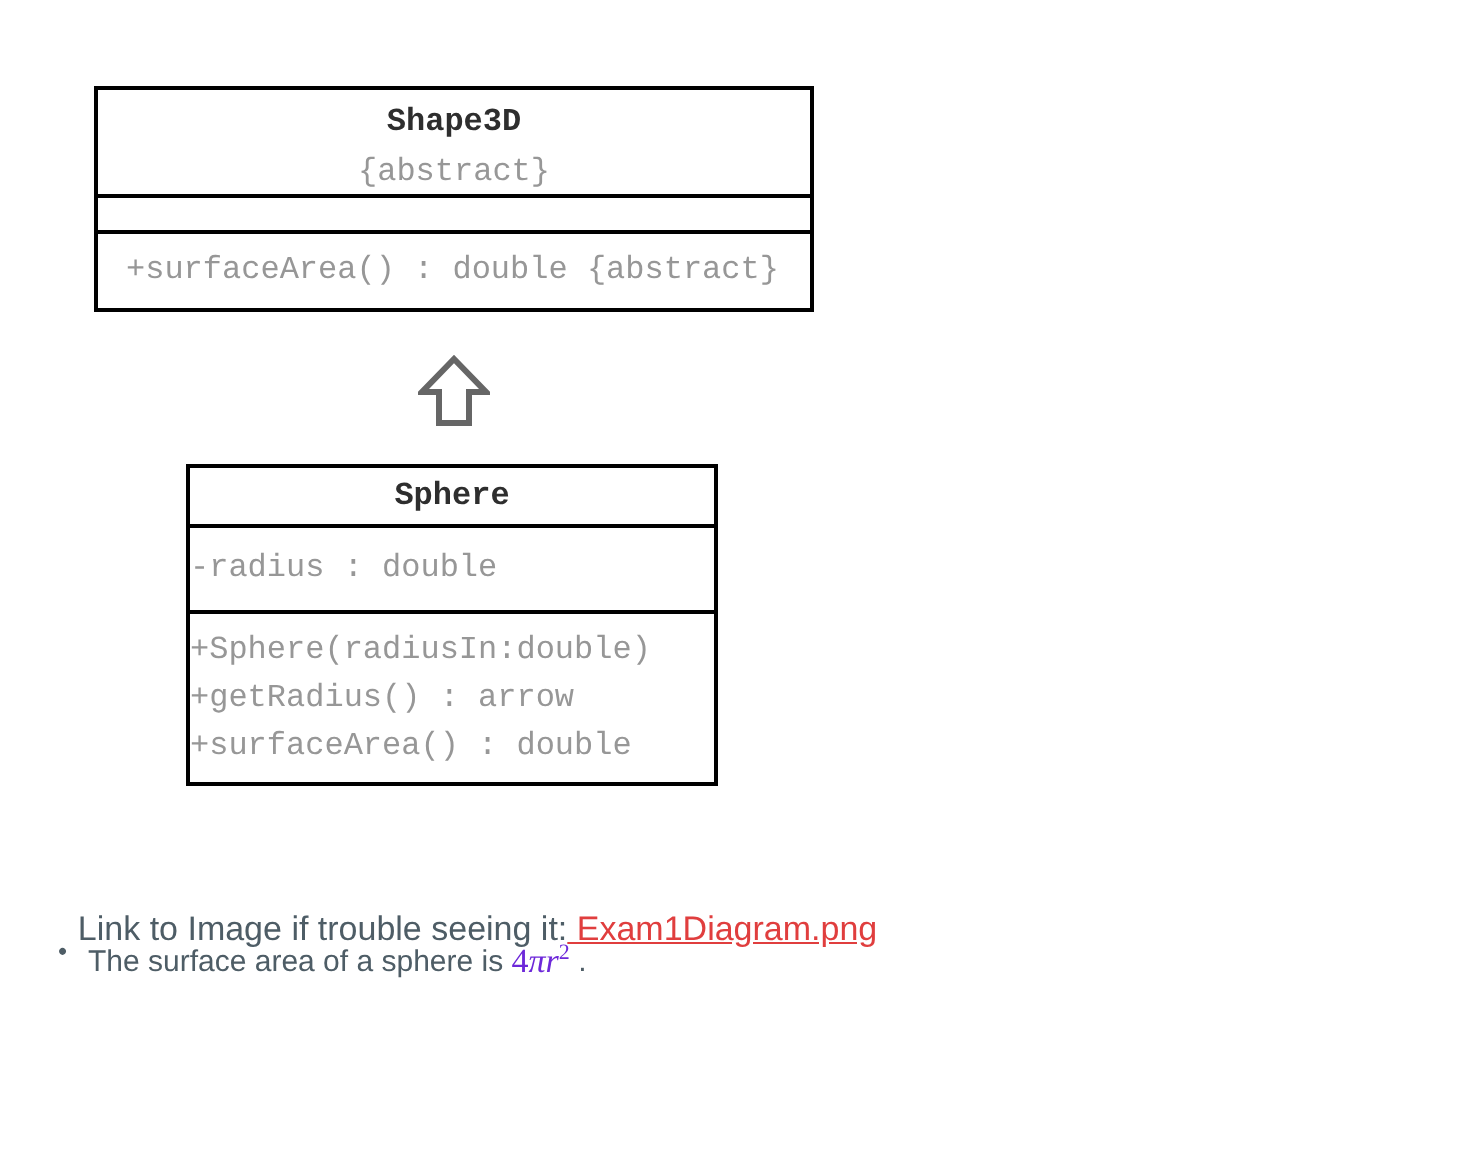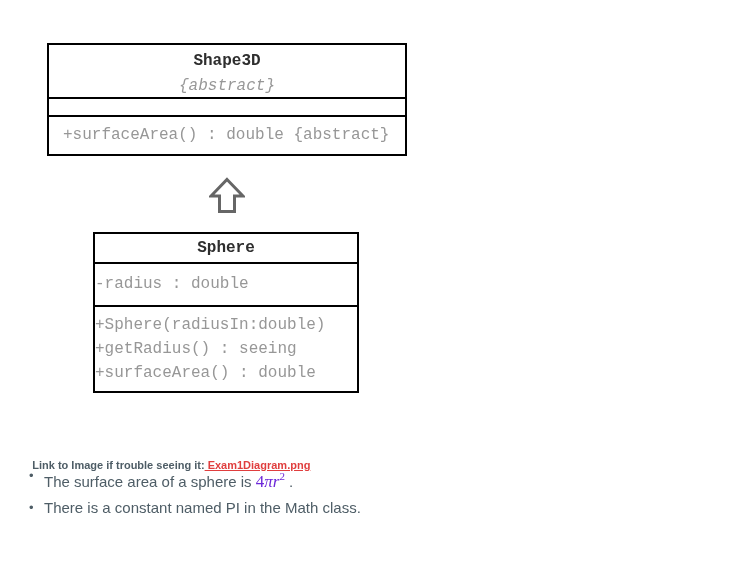--- a/index.html
+++ b/index.html
@@ -25,21 +25,20 @@
   .uml-box .compartment { border-bottom: 2px solid #000000; }
   .uml-box .compartment:last-child { border-bottom: none; }
   .class-title {
     font-weight: bold;
     color: #2e2e2e;
     text-align: center;
   }
   .stereotype {
     color: #979797;
     text-align: center;
-    font-style: italic;
   }
   .member {
     color: #979797;
     white-space: pre;
   }
 
   
   .box-shape3d { left: 47px; top: 43px; width: 360px; height: 113px; }
   .box-shape3d .title-compartment { height: 54px; padding-top: 3px; }
   .box-shape3d .class-title { line-height: 26px; }
@@ -64,24 +63,23 @@
     top: 177px;
     width: 36px;
     height: 37px;
   }
 
   
   .link-line {
     position: absolute;
     left: 20px;
     top: 432px;
-    font-size: 11px;
+    font-size: 17px;
     line-height: 22px;
     white-space: pre-wrap;
-    font-weight: bold;
   }
   .link-line a {
     color: #e03e3e;
     text-decoration: underline;
     white-space: pre-wrap;
     cursor: pointer;
   }
 
   
   .notes {
@@ -144,31 +142,28 @@
 
   <div class="uml-box box-sphere">
     <div class="compartment title-compartment">
       <div class="class-title">Sphere</div>
     </div>
     <div class="compartment attrs-compartment">
       <div class="member">-radius : double</div>
     </div>
     <div class="compartment methods-compartment">
       <div class="member">+Sphere(radiusIn:double)</div>
-      <div class="member">+getRadius() : seeing</div>
+      <div class="member">+getRadius() : arrow</div>
       <div class="member">+surfaceArea() : double</div>
     </div>
   </div>
 
   <div class="link-line">
     <span class="note-seg">Link to Image if trouble seeing it:</span><a href="#"> Exam1Diagram.png</a>
   </div>
 
   <ul class="notes">
     <li>
       <span class="note-seg">The surface area of a sphere is </span><span class="math"><span>4</span><span class="var">πr</span><sup>2</sup></span><span class="note-seg"> .</span>
     </li>
-    <li>
-      <span class="note-seg">There is a constant named PI in the Math class.</span>
-    </li>
   </ul>
 
 </div>
 
 </body></html>

